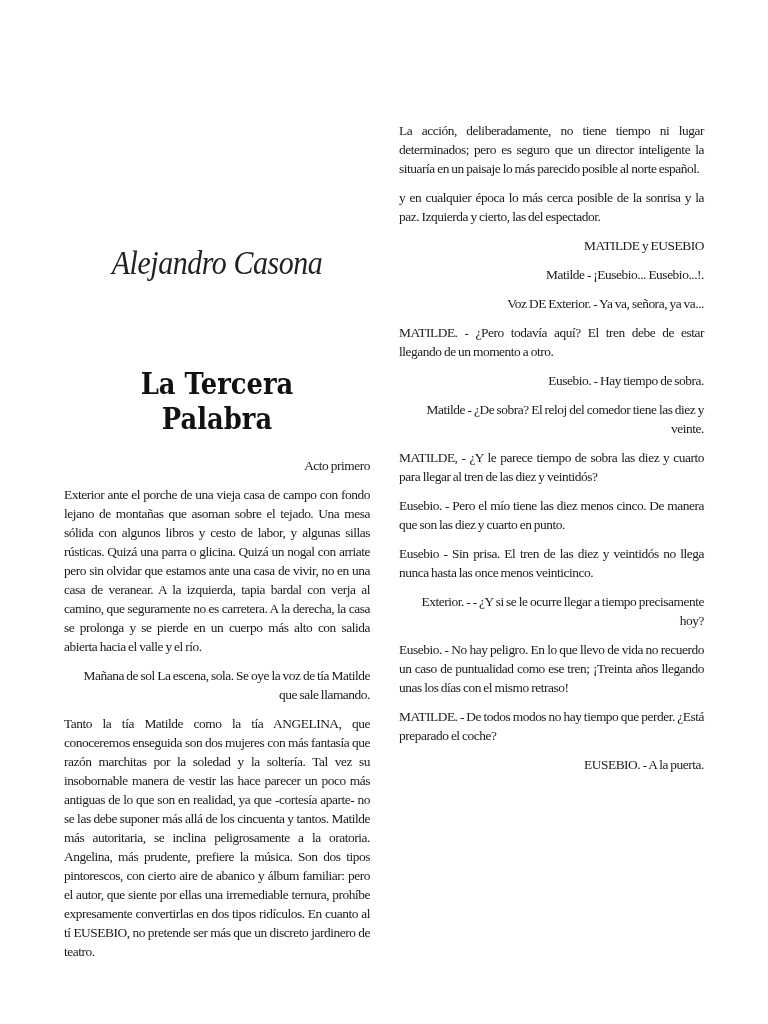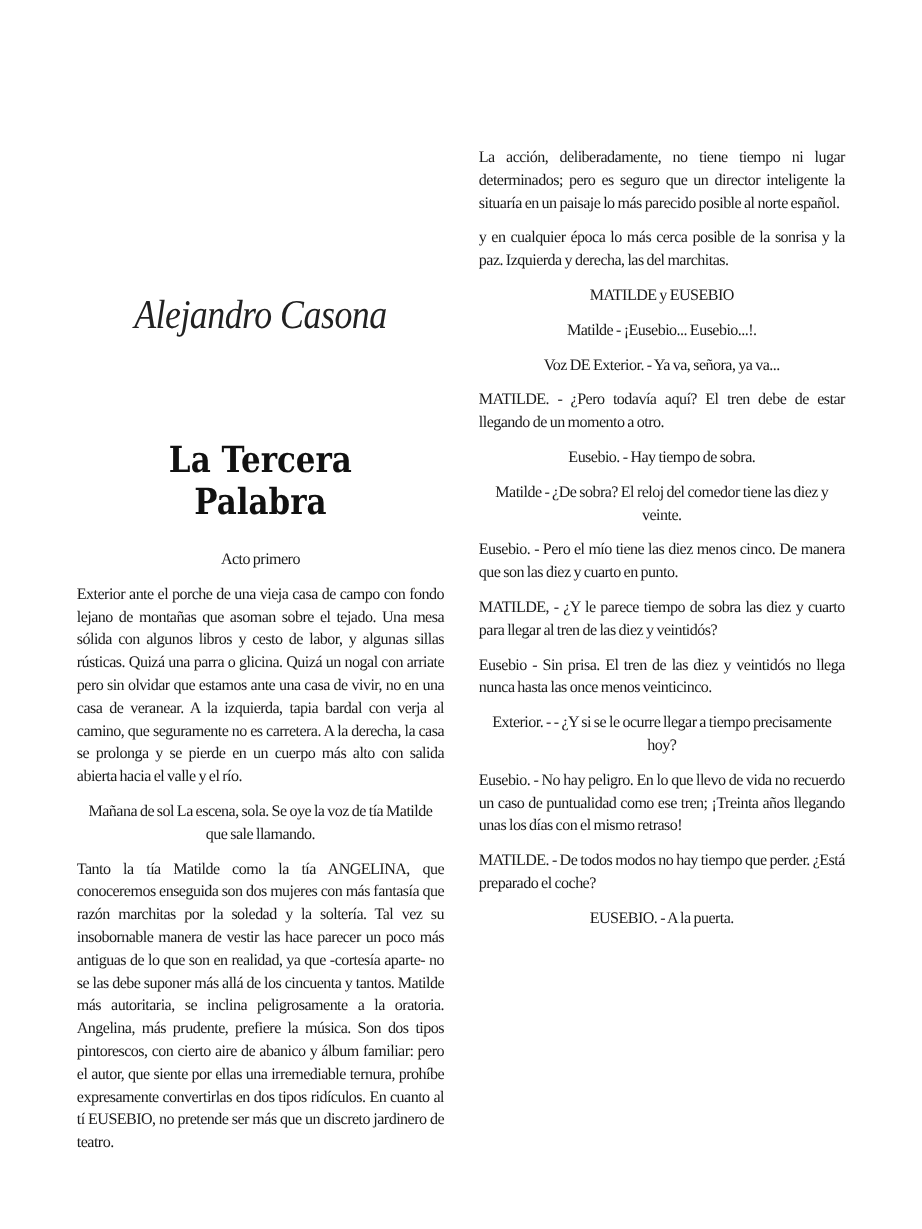--- a/index.html
+++ b/index.html
@@ -63,21 +63,21 @@
       top: 121px;
       width: 305px;
     }
     .col p {
       margin: 0 0 10px 0;
       text-align: justify;
       letter-spacing: -0.45px;
       word-spacing: -0.5px;
     }
     .col p.left {
-      text-align: center;
+      text-align: right;
     }
     .col-left p.act { }
   </style>
 </head>
 <body>
 
 <div class="page">
 
   <div class="author">Alejandro Casona</div>
 
@@ -85,29 +85,29 @@
 
   <div class="col col-left">
     <p class="left act">Acto primero</p>
     <p>Exterior ante el porche de una vieja casa de campo con fondo lejano de montañas que asoman sobre el tejado. Una mesa sólida con algunos libros y cesto de labor, y algunas sillas rústicas. Quizá una parra o glicina. Quizá un nogal con arriate pero sin olvidar que estamos ante una casa de vivir, no en una casa de veranear. A la izquierda, tapia bardal con verja al camino, que seguramente no es carretera. A la derecha, la casa se prolonga y se pierde en un cuerpo más alto con salida abierta hacia el valle y el río.</p>
     <p class="left">Mañana de sol La escena, sola. Se oye la voz de tía Matilde que sale llamando.</p>
     <p>Tanto la tía Matilde como la tía ANGELINA, que conoceremos enseguida son dos mujeres con más fantasía que razón marchitas por la soledad y la soltería. Tal vez su insobornable manera de vestir las hace parecer un poco más antiguas de lo que son en realidad, ya que -cortesía aparte- no se las debe suponer más allá de los cincuenta y tantos. Matilde más autoritaria, se inclina peligrosamente a la oratoria. Angelina, más prudente, prefiere la música. Son dos tipos pintorescos, con cierto aire de abanico y álbum familiar: pero el autor, que siente por ellas una irremediable ternura, prohíbe expresamente convertirlas en dos tipos ridículos. En cuanto al tí EUSEBIO, no pretende ser más que un discreto jardinero de teatro.</p>
   </div>
 
   <div class="col col-right">
     <p>La acción, deliberadamente, no tiene tiempo ni lugar determinados; pero es seguro que un director inteligente la situaría en un paisaje lo más parecido posible al norte español.</p>
-    <p>y en cualquier época lo más cerca posible de la sonrisa y la paz. Izquierda y derecha, las del marchitas.</p>
+    <p>y en cualquier época lo más cerca posible de la sonrisa y la paz. Izquierda y cierto, las del espectador.</p>
     <p class="left">MATILDE y EUSEBIO</p>
     <p class="left">Matilde - ¡Eusebio... Eusebio...!.</p>
     <p class="left">Voz DE Exterior. - Ya va, señora, ya va...</p>
     <p>MATILDE. - ¿Pero todavía aquí? El tren debe de estar llegando de un momento a otro.</p>
     <p class="left">Eusebio. - Hay tiempo de sobra.</p>
     <p class="left">Matilde - ¿De sobra? El reloj del comedor tiene las diez y veinte.</p>
+    <p>MATILDE, - ¿Y le parece tiempo de sobra las diez y cuarto para llegar al tren de las diez y veintidós?</p>
     <p>Eusebio. - Pero el mío tiene las diez menos cinco. De manera que son las diez y cuarto en punto.</p>
-    <p>MATILDE, - ¿Y le parece tiempo de sobra las diez y cuarto para llegar al tren de las diez y veintidós?</p>
     <p>Eusebio - Sin prisa. El tren de las diez y veintidós no llega nunca hasta las once menos veinticinco.</p>
     <p class="left">Exterior. - - ¿Y si se le ocurre llegar a tiempo precisamente hoy?</p>
     <p>Eusebio. - No hay peligro. En lo que llevo de vida no recuerdo un caso de puntualidad como ese tren; ¡Treinta años llegando unas los días con el mismo retraso!</p>
     <p>MATILDE. - De todos modos no hay tiempo que perder. ¿Está preparado el coche?</p>
     <p class="left">EUSEBIO. - A la puerta.</p>
   </div>
 
 </div>
 
 </body></html>

